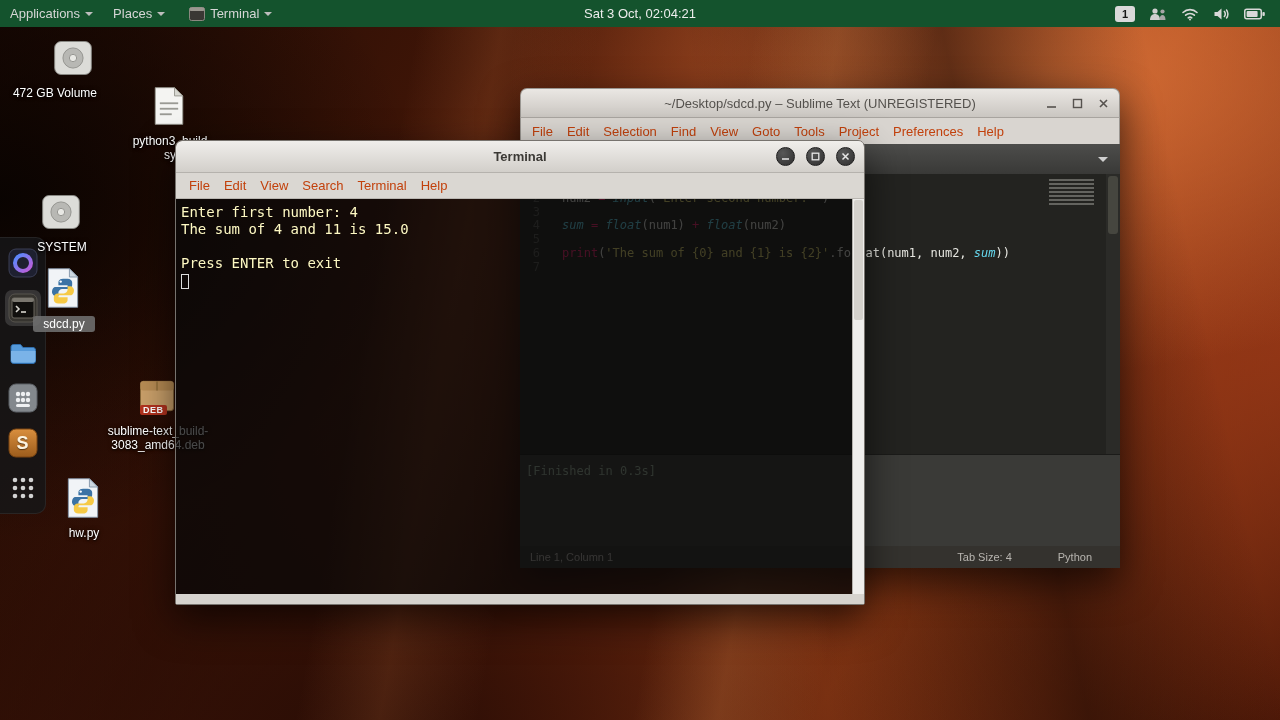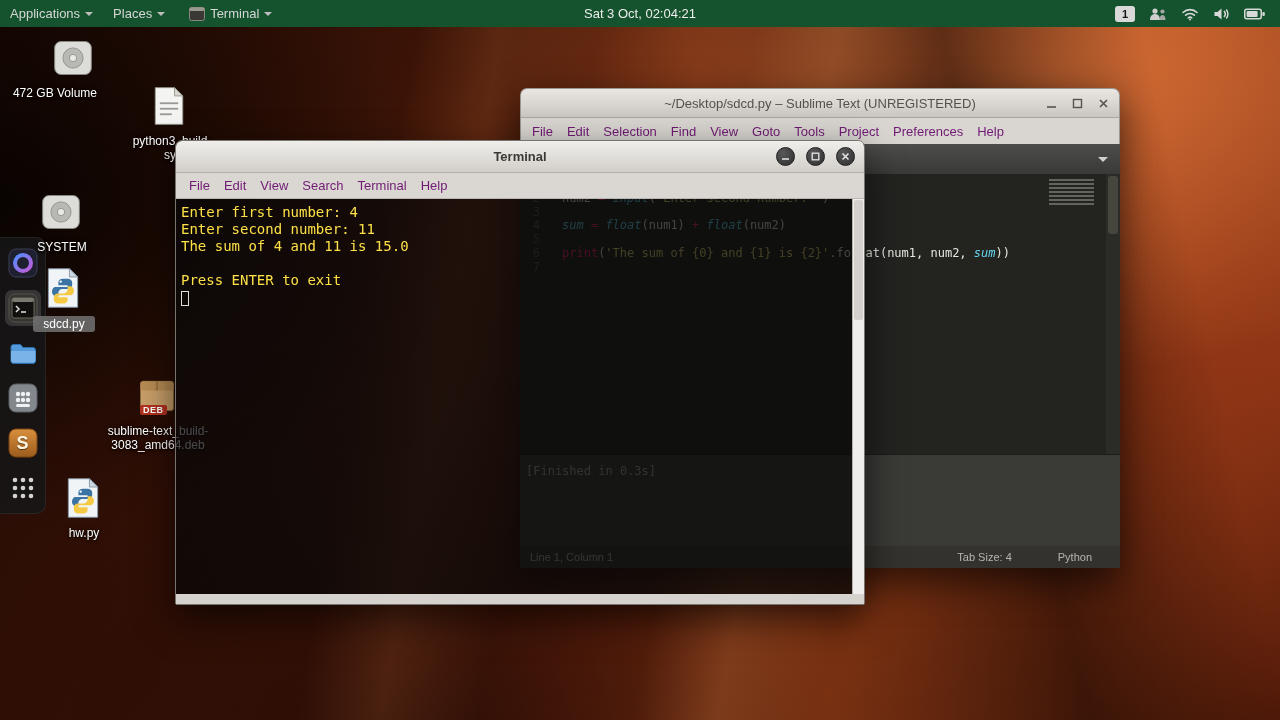--- a/index.html
+++ b/index.html
@@ -54,21 +54,21 @@
     background:rgba(22,22,24,.85); border:1px solid rgba(255,255,255,.07); border-left:none;
     border-radius:0 10px 10px 0; display:flex; flex-direction:column; align-items:center; gap:9px; }
   .dock-item { width:36px; height:36px; border-radius:7px; position:relative;
     display:flex; align-items:center; justify-content:center; }
   .dock-item.active { background:rgba(255,255,255,.14); }
   .dock-glyph { position:absolute; inset:0; display:flex; align-items:center; justify-content:center;
     font-size:18px; font-weight:700; color:#fdf4e0; text-shadow:0 1px 1px rgba(0,0,0,.5); }
 
   
   .win { position:absolute; box-shadow:0 14px 38px rgba(0,0,0,.62); }
-  .menu-item { font-size:13px; color:#701a75; padding:0 7px; }
+  .menu-item { font-size:13px; color:#c2410c; padding:0 7px; }
 
   
   .sublime { left:520px; top:88px; width:600px; height:480px; z-index:10; border-radius:7px 7px 0 0; }
   .s-titlebar { height:30px; background:linear-gradient(#eae7e3,#cac6c1); border:1px solid #9a9691;
     border-bottom:1px solid #a8a49f; border-radius:7px 7px 0 0; position:relative;
     display:flex; align-items:center; justify-content:center; }
   .s-title { font-size:13px; color:#54514d; }
   .s-btns { position:absolute; right:10px; top:0; height:100%; display:flex; align-items:center; gap:15px; }
   .s-btn { display:flex; align-items:center; }
   .s-menubar { height:26px; background:#d9d5d0; border-left:1px solid #9a9691; border-right:1px solid #9a9691;
@@ -105,21 +105,21 @@
     border-bottom:1px solid #b5b2ad; position:relative; display:flex; align-items:center; justify-content:center; }
   .t-title { font-size:13px; font-weight:700; color:#3b3935; }
   .t-btns { position:absolute; right:9px; top:0; height:100%; display:flex; align-items:center; gap:11px; }
   .t-btn { width:19px; height:19px; border-radius:50%; border:1px solid #1e1e1e;
     background:radial-gradient(circle at 35% 30%, #585858, #2e2e2e);
     display:flex; align-items:center; justify-content:center; }
   .t-menubar { height:26px; background:#dad7d2; border-bottom:1px solid #bab7b2;
     display:flex; align-items:center; padding-left:6px; }
   .t-content { position:absolute; top:58px; left:0; right:0; bottom:10px;
     background:rgba(8,8,8,.74); padding:5px 16px 0 5px; }
-  .t-line { font:14px/17px "DejaVu Sans Mono",monospace; color:#fde047; white-space:pre; }
+  .t-line { font:14px/17px "DejaVu Sans Mono",monospace; color:#fef9c3; white-space:pre; }
   .t-cursor { width:8px; height:15px; border:1px solid #dcdcdc; margin-top:2px; }
   .t-scrollbar { position:absolute; top:0; right:0; bottom:0; width:12px; background:#efeeec; border-left:1px solid #b5b2ad; }
   .t-scroll-thumb { position:absolute; top:1px; left:1px; right:1px; height:120px; background:#d4d1cc; border-radius:2px; }
   .t-bottom { position:absolute; left:0; right:0; bottom:0; height:10px; background:#d6d3ce; }
 </style>
 </head>
 <body>
 
 <div class="stage">
   <div class="bg"></div>
@@ -355,21 +355,20 @@
         <span class="menu-item">File</span>
         <span class="menu-item">Edit</span>
         <span class="menu-item">View</span>
         <span class="menu-item">Search</span>
         <span class="menu-item">Terminal</span>
         <span class="menu-item">Help</span>
       </nav>
     <div class="t-content">
       <div class="t-lines">
           <div class="t-line">Enter first number: 4</div>
-          <div class="t-line">Enter second number: 11</div>
           <div class="t-line">The sum of 4 and 11 is 15.0</div>
           <div class="t-line">&nbsp;</div>
           <div class="t-line">Press ENTER to exit</div>
         </div>
       <div class="t-cursor"></div>
       <div class="t-scrollbar">
         <div class="t-scroll-thumb"></div>
       </div>
     </div>
     <div class="t-bottom"></div>

